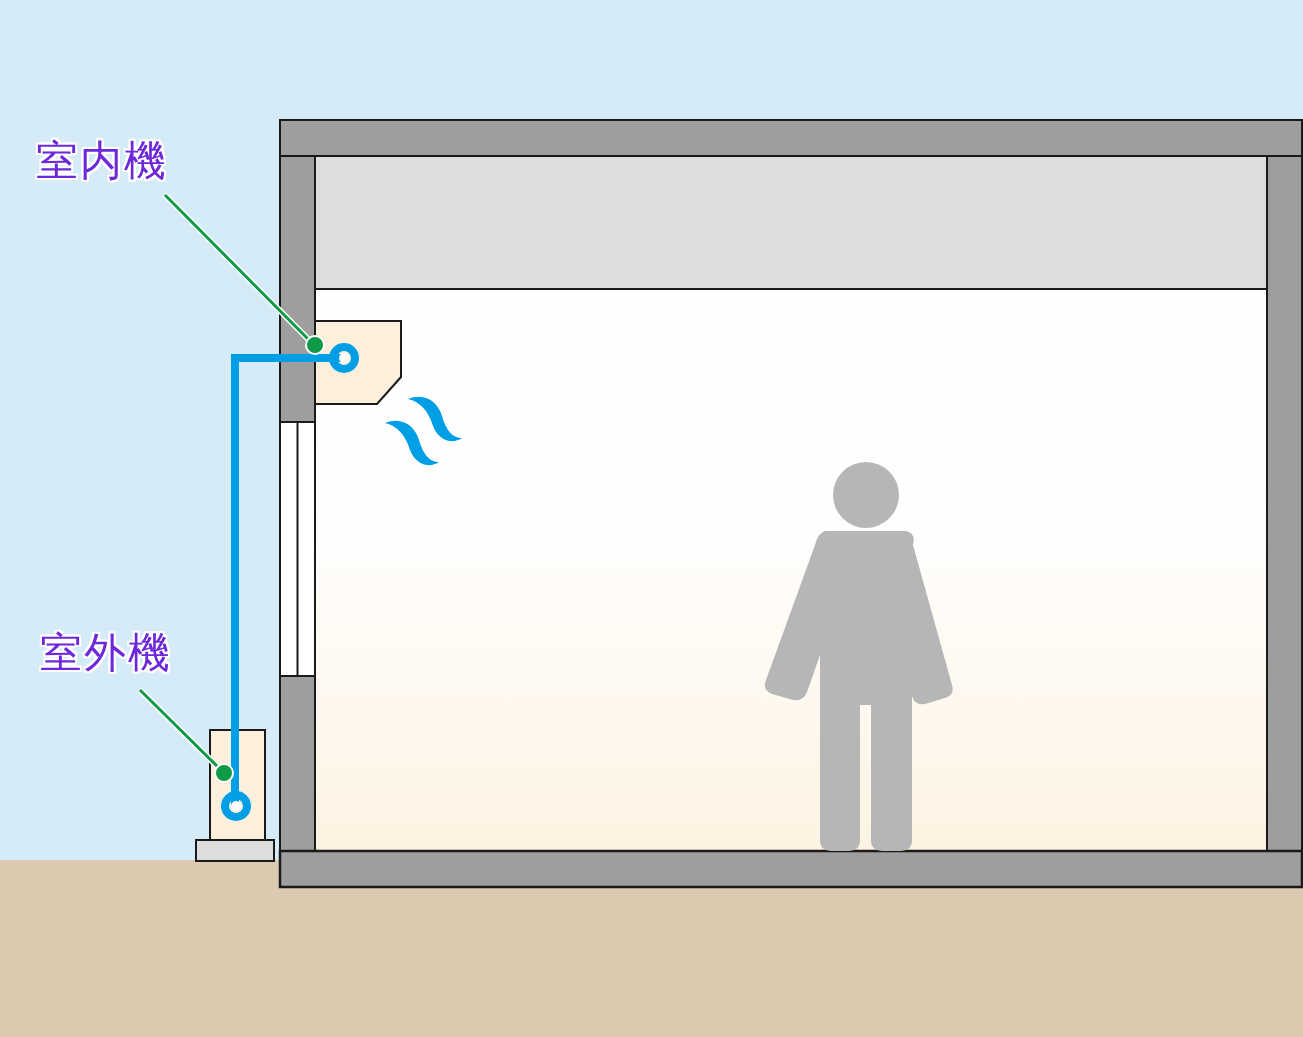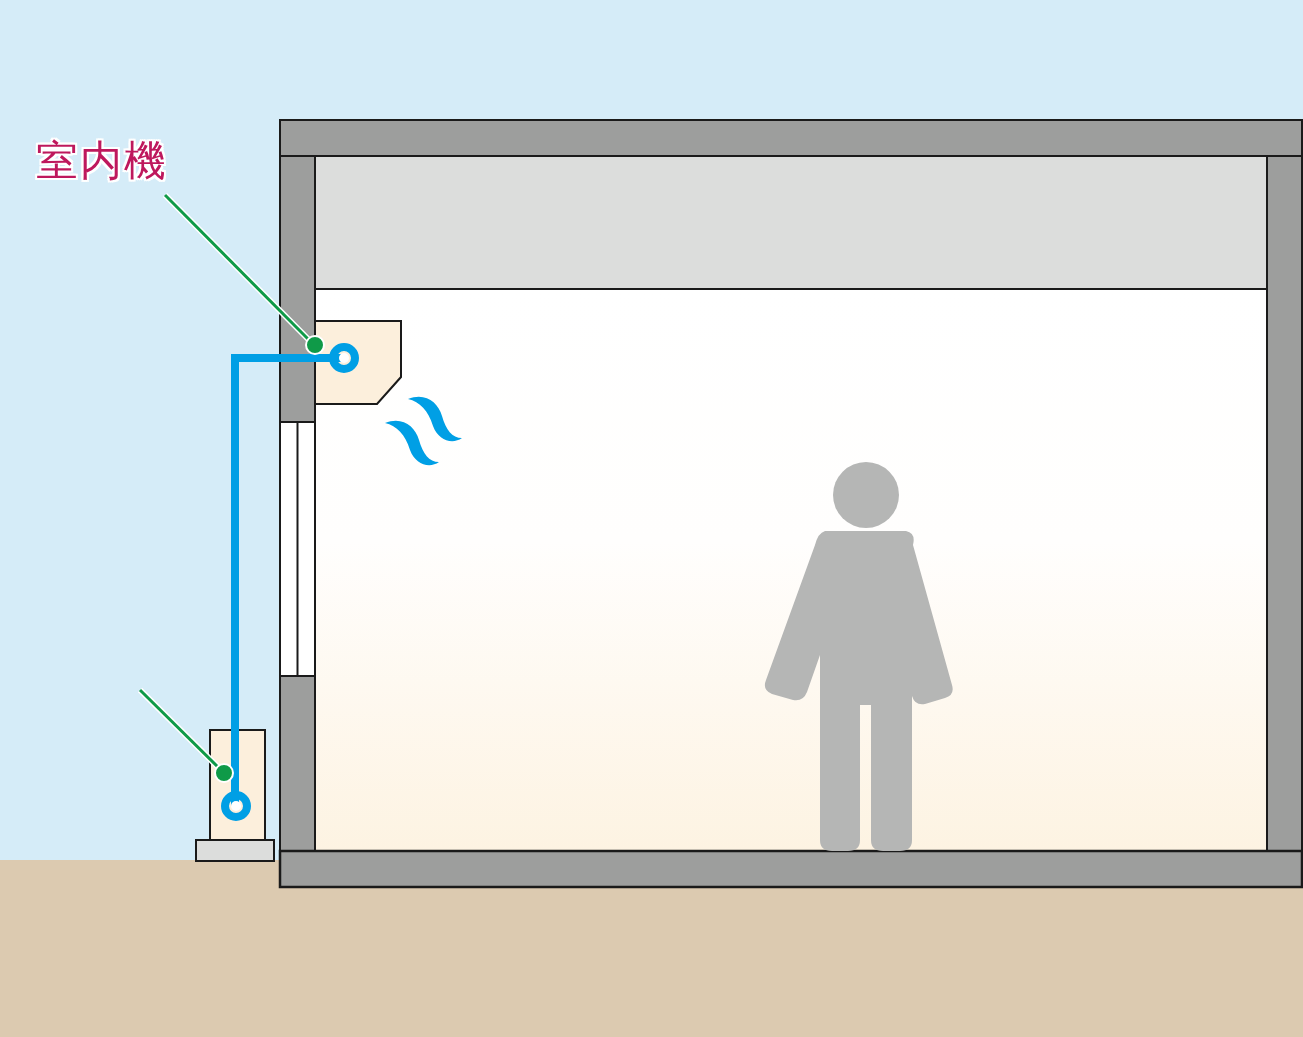--- a/index.html
+++ b/index.html
@@ -2,21 +2,21 @@
 <html><head>
 <meta charset="utf-8">
 <style>
   html, body { margin: 0; padding: 0; }
   body { width: 1303px; height: 1037px; overflow: hidden; background: #d5ecf8; }
   #stage { position: relative; width: 1303px; height: 1037px; }
   svg { position: absolute; left: 0; top: 0; }
   .label {
     position: absolute;
     font-family: "DejaVu Sans", sans-serif;
-    color: #be185d;
+    color: #6d28d9;
     white-space: nowrap;
     text-shadow: -2px -2px 0 #fff, 2px -2px 0 #fff, -2px 2px 0 #fff, 2px 2px 0 #fff,
                  0 -2px 0 #fff, 0 2px 0 #fff, -2px 0 0 #fff, 2px 0 0 #fff;
   }
   .label-indoor { left: 36px; top: 133px; font-size: 42px; letter-spacing: 2px; }
   .label-outdoor { left: 40px; top: 625px; font-size: 42px; letter-spacing: 2px; }
   .caption { left: 102px; top: 915px; font-size: 40px; letter-spacing: 0px; }
 </style>
 </head>
 <body>
@@ -86,13 +86,14 @@
       <circle cx="224" cy="773" r="9" fill="#0f9a48" stroke="#ffffff" stroke-width="2"></circle>
     </g>
 
     <g fill="#b5b6b5">
       <circle cx="866" cy="495" r="33"></circle>
       <path d="M825 531 L906 531 Q916 533 913 545 L952 685 Q955 695 945 698 L925 704 Q915 706 912 696 L912 700 L912 840 Q912 851 900 851 L883 851 Q871 851 871 840 L871 705 L860 705 L860 840 Q860 851 848 851 L832 851 Q820 851 820 840 L820 655 L807 692 Q803 702 793 700 L772 694 Q762 690 766 680 L815 545 Q818 533 825 531 Z"></path>
     </g>
   </svg>
 
   <div class="label label-indoor">室内機</div>
+  <div class="label label-outdoor">室外機</div>
 </div>
 
 </body></html>

